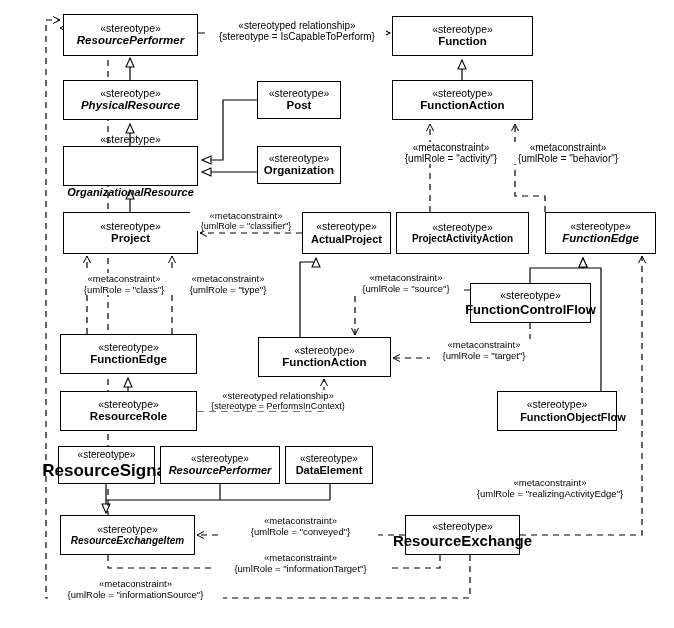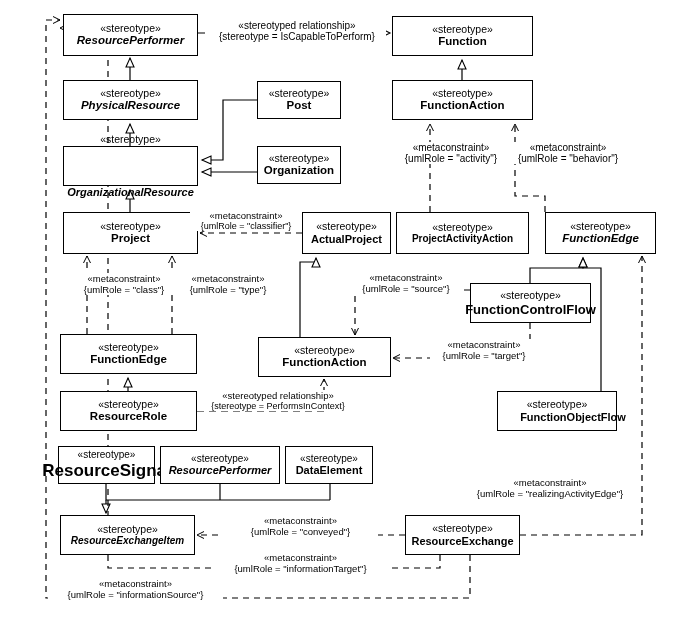--- a/index.html
+++ b/index.html
@@ -186,21 +186,21 @@
     <div class="nm" style="font-size:11px;">DataElement</div>
   </div>
 
   <div class="node" style="left:60px;top:515px;width:135px;height:40px;">
     <div class="st">«stereotype»</div>
     <div class="nm ital" style="font-size:10px;">ResourceExchangeItem</div>
   </div>
 
   <div class="node" style="left:405px;top:515px;width:115px;height:40px;">
     <div class="st">«stereotype»</div>
-    <div class="nm" style="font-size:11px;">ResourceExchange</div>
+    <div class="nm" style="font-size:15px;">ResourceExchange</div>
   </div>
 
   <div class="lbl wbg" style="left:208px;top:20px;width:178px;">
     <div class="l1">«stereotyped relationship»</div>
     <div class="l2">{stereotype = IsCapableToPerform}</div>
   </div>
 
   <div class="lbl wbg" style="left:399px;top:142px;width:104px;">
     <div class="l1">«metaconstraint»</div>
     <div class="l2">{umlRole = "activity"}</div>

